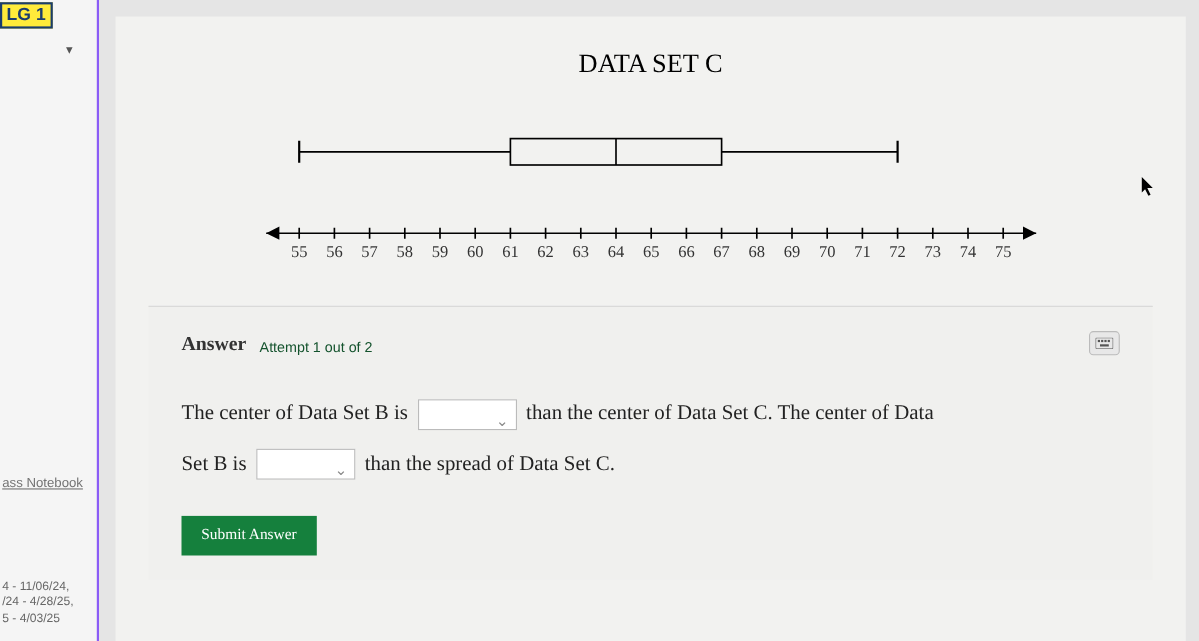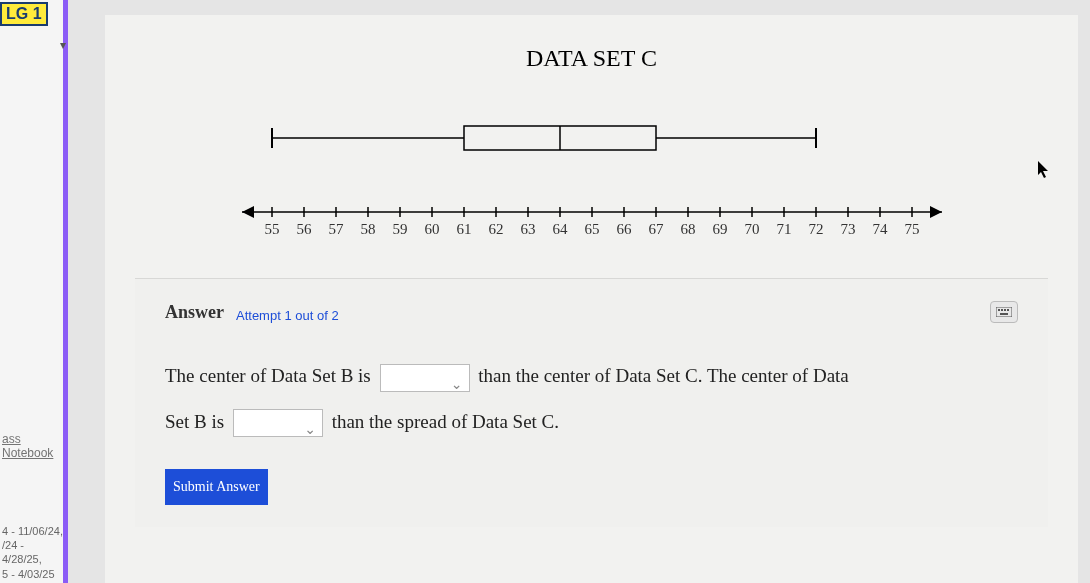--- a/index.html
+++ b/index.html
@@ -8,24 +8,24 @@
       background: #e5e5e5;
       width: 1090px;
       height: 583px;
       overflow: hidden;
       position: relative;
     }
     .left-sidebar {
       position: absolute;
       left: 0;
       top: 0;
-      width: 68px;
+      width: 90px;
       height: 100%;
       background: #f5f5f5;
-      border-right: 5px solid #8b5cf6;
+      border-right: 2px solid #8b5cf6;
     }
     .badge {
       position: absolute;
       top: 2px;
       left: 0;
       background: #ffeb3b;
       border: 2px solid #1a3c6e;
       color: #1a3c6e;
       font-weight: bold;
       font-family: Arial, sans-serif;
@@ -44,21 +44,21 @@
       position: absolute;
       top: 432px;
       left: 2px;
       font-family: Arial, sans-serif;
       font-size: 12px;
       color: #737373;
       text-decoration: underline;
     }
     .date-lines {
       position: absolute;
-      bottom: 2px;
+      bottom: 14px;
       left: 2px;
       font-family: Arial, sans-serif;
       font-size: 11px;
       color: #666;
       line-height: 1.3;
     }
     .main-panel {
       position: absolute;
       left: 105px;
       top: 15px;
@@ -103,21 +103,21 @@
     }
     .answer-label {
       font-family: Georgia, serif;
       font-size: 18px;
       font-weight: bold;
       color: #333;
     }
     .attempt-text {
       font-family: Arial, sans-serif;
       font-size: 13px;
-      color: #1d4ed8;
+      color: #14532d;
     }
     .keyboard-btn {
       margin-left: auto;
       width: 28px;
       height: 22px;
       background: #e8e8e8;
       border: 1px solid #bbb;
       border-radius: 4px;
       display: flex;
       align-items: center;
@@ -145,25 +145,25 @@
     .inline-select::after {
       content: "⌄";
       position: absolute;
       right: 6px;
       top: 3px;
       color: #888;
       font-size: 14px;
     }
     .submit-btn {
       margin-top: 25px;
-      background: #1d4ed8;
+      background: #15803d;
       color: #fff;
       font-family: Georgia, serif;
       font-size: 14px;
-      padding: 10px 8px;
+      padding: 10px 18px;
       border: none;
       cursor: pointer;
     }
     .cursor-pointer {
       position: absolute;
       right: 25px;
       top: 145px;
       font-size: 18px;
     }
     .tick-label {

